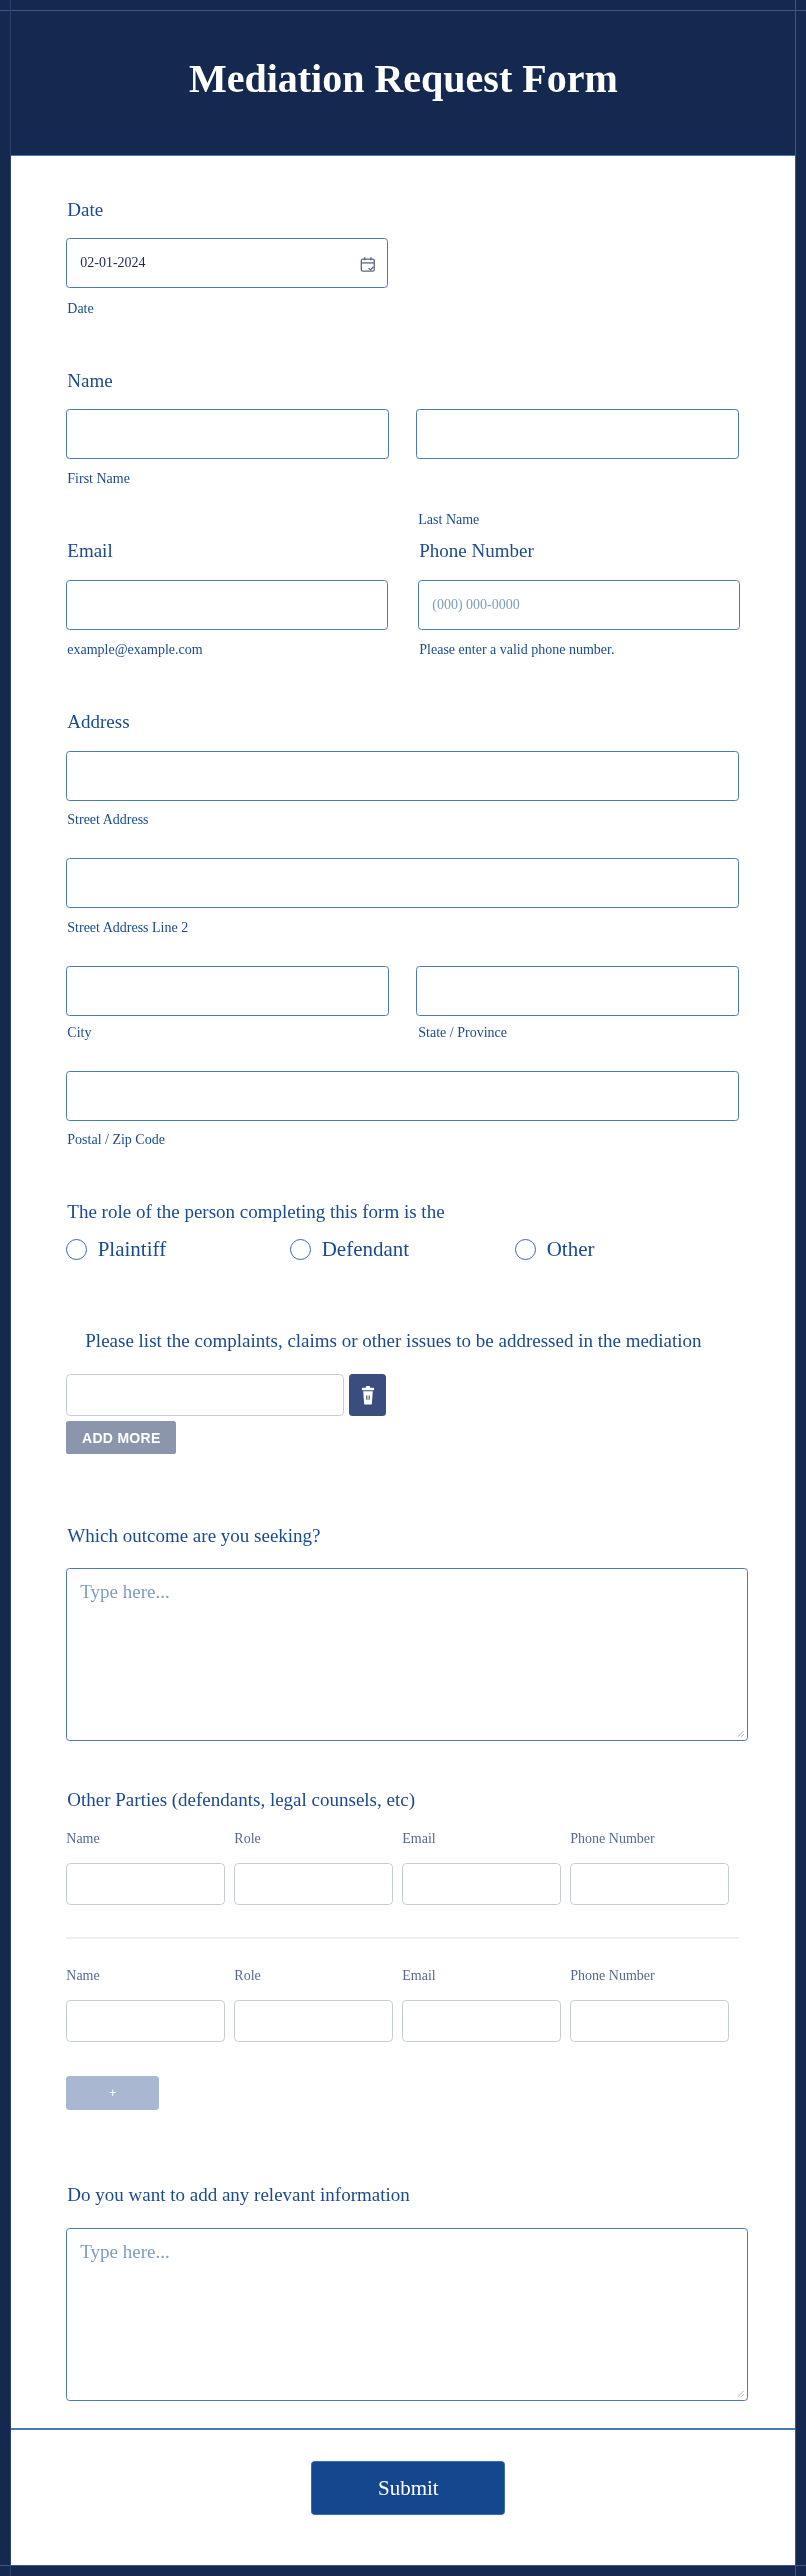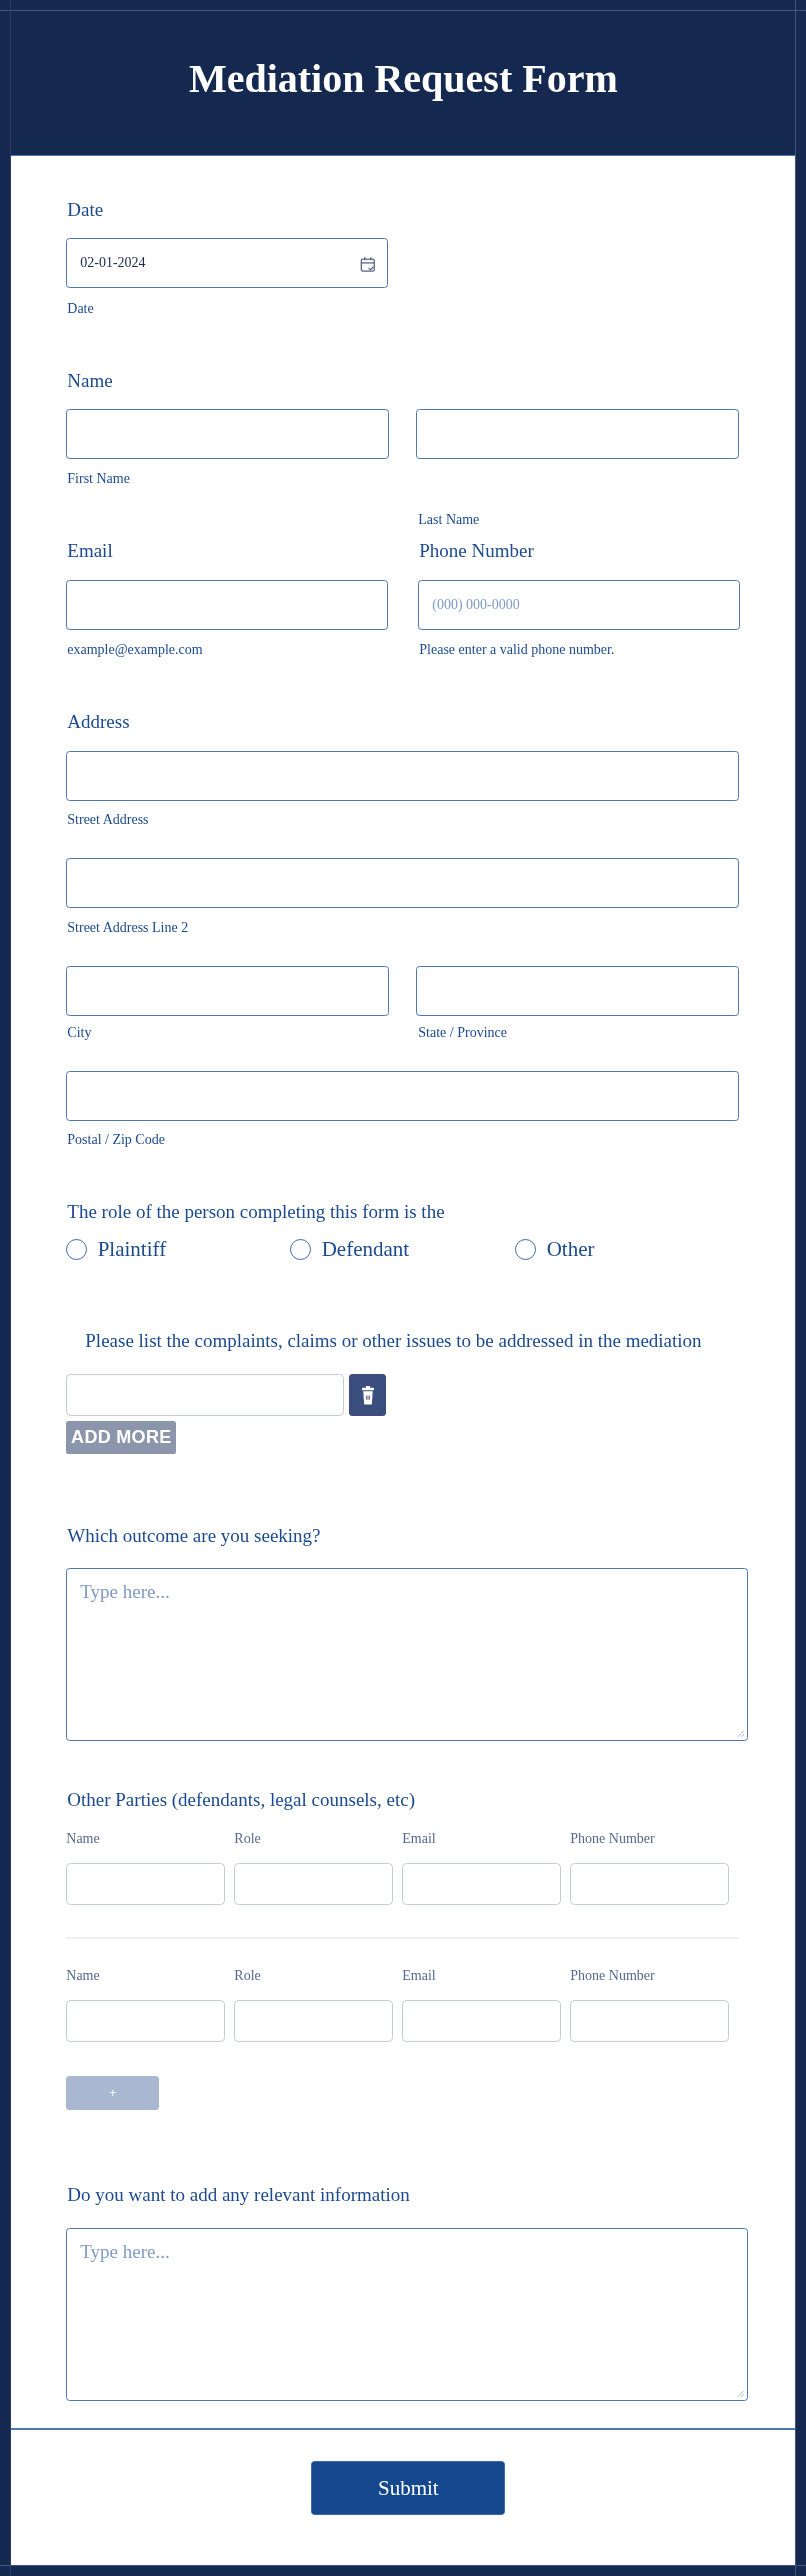--- a/index.html
+++ b/index.html
@@ -102,21 +102,21 @@
       border-radius: 3.5px;
       display: flex; align-items: center; justify-content: center;
     }
     .addmore-btn {
       position: absolute;
       background: #8b96ad;
       border-radius: 2.6px;
       color: #ffffff;
       font-family: "Liberation Sans", sans-serif;
       font-weight: bold;
-      font-size: 18px;
+      font-size: 14px;
       display: flex; align-items: center; justify-content: center;
       letter-spacing: 0.3px;
     }
     .textarea {
       position: absolute;
       border: 0.9px solid #4f78b3;
       border-radius: 3.5px;
       background: #fff;
       font-size: 19px;
       color: #7f9cc5;

